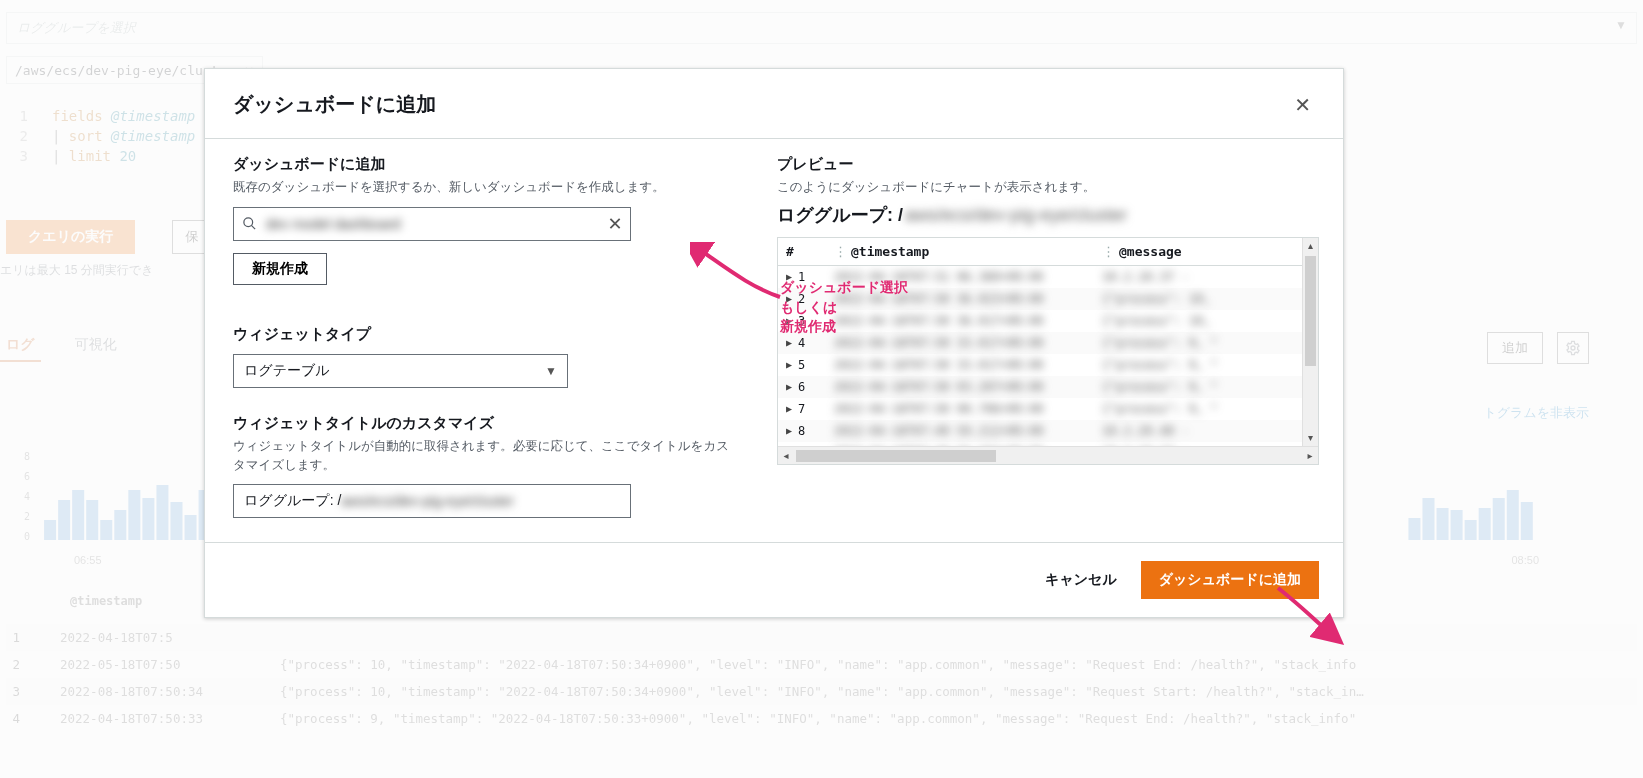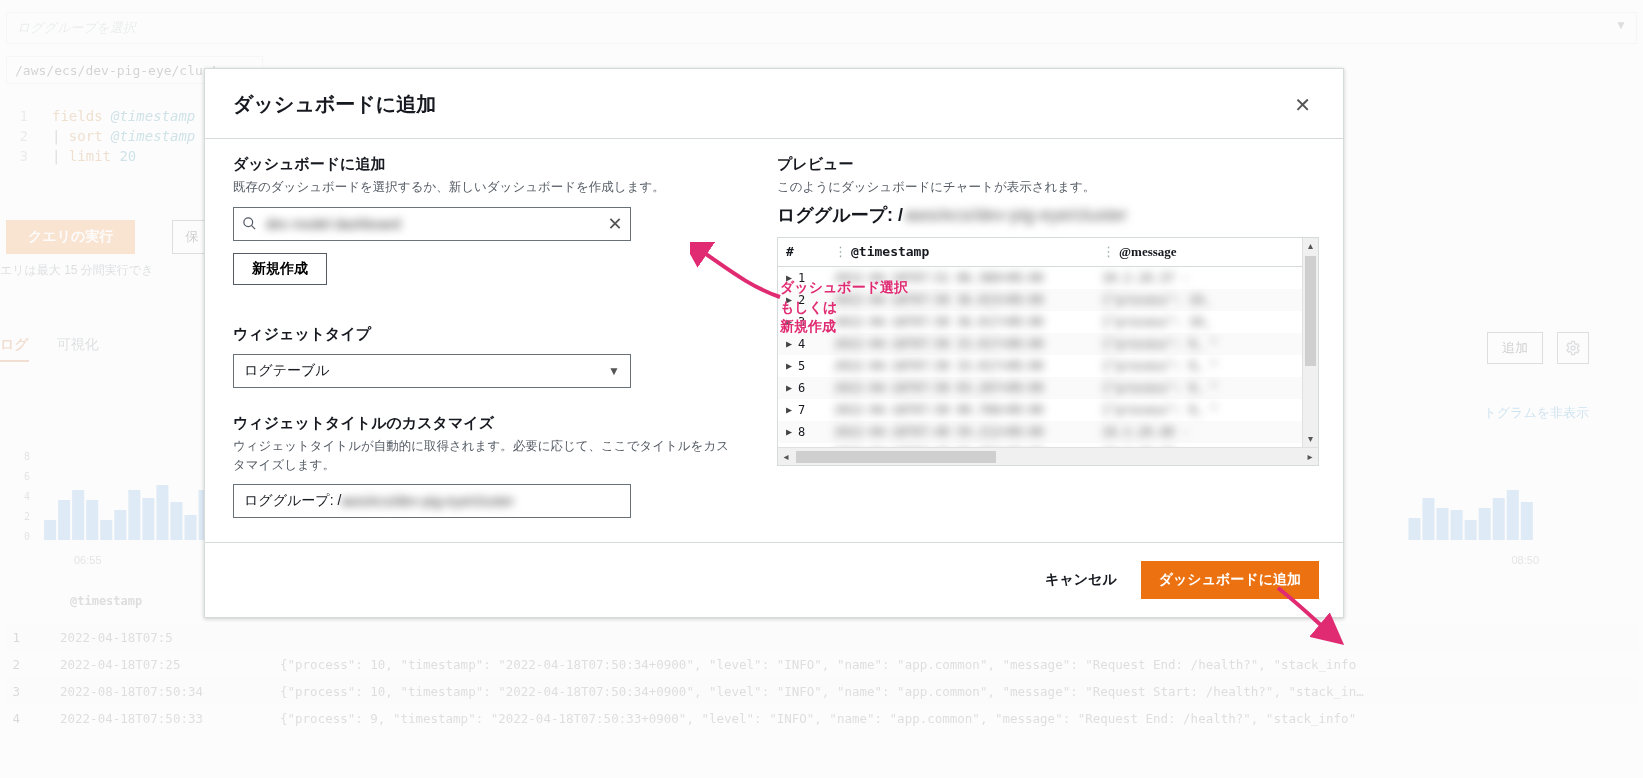--- a/index.html
+++ b/index.html
@@ -36,21 +36,21 @@
   .bg-editor .kw { color:var(--code-kw); }
   .bg-editor .vv { color:var(--code-var); font-style:italic; }
   .bg-editor .nn { color:#006e8a; }
   .bg-editor .pp { color:#555; }
 
   .bg-runbtn { position:absolute; left:6px; top:220px; height:34px; padding:0 22px; background:#ec7211; color:#fff; font-weight:700; border:0; font-size:14px; }
   .bg-savebtn { position:absolute; left:172px; top:220px; height:34px; width:40px; border:1px solid #555; background:#fff; }
   .bg-note { position:absolute; left:0; top:262px; font-size:12px; color:var(--text-sub); }
 
   .bg-tabs { position:absolute; left:0; top:330px; display:flex; gap:28px; font-size:14px; }
-  .bg-tabs .tab { padding:6px 0; color:var(--text-sub); }
+  .bg-tabs .tab { padding:6px 6px; color:var(--text-sub); }
   .bg-tabs .tab.active { color:var(--orange); border-bottom:2px solid var(--orange); font-weight:700; }
 
   .bg-addbtn  { position:absolute; right:100px; top:332px; height:32px; border:1px solid #555; background:#fff; padding:0 14px; font-size:13px; }
   .bg-gearbtn { position:absolute; right:54px;  top:332px; height:32px; width:32px; border:1px solid #555; background:#fff; display:flex; align-items:center; justify-content:center; }
 
   .bg-histlink { position:absolute; right:54px; top:404px; font-size:13px; color:#0073bb; }
 
   .bg-chart { position:absolute; left:24px; right:54px; top:440px; height:110px; }
   .bg-chart svg { width:100%; height:100%; }
 
@@ -78,36 +78,36 @@
   .sec-title { font-size:15px; font-weight:700; margin-top:4px; }
   .sec-help  { font-size:12.5px; color:var(--text-sub); margin-top:4px; line-height:1.5; }
 
   .search-row { display:flex; align-items:center; height:34px; width:398px; border:1px solid var(--text-faint); margin-top:10px; }
   .search-row .mag { width:30px; display:flex; align-items:center; justify-content:center; color:#555; }
   .search-row input { flex:1; border:0; outline:0; font-size:14px; filter:blur(4px); -webkit-filter:blur(4px); color:#444; }
   .search-row .clear { width:30px; background:none; border:0; font-size:18px; color:#555; cursor:pointer; }
 
   .newbtn { margin-top:12px; height:32px; border:1px solid #545b64; background:#fff; font-size:14px; font-weight:700; padding:0 18px; cursor:pointer; }
 
-  .select-row { margin-top:10px; width:398px; height:34px; border:1px solid var(--text-faint); display:flex; align-items:center; justify-content:space-between; padding:0 10px; font-size:14px; cursor:pointer; }
+  .select-row { margin-top:10px; width:335px; height:34px; border:1px solid var(--text-faint); display:flex; align-items:center; justify-content:space-between; padding:0 10px; font-size:14px; cursor:pointer; }
   .select-row .caret { color:#555; font-size:12px; }
 
   .title-input { margin-top:10px; width:398px; height:34px; border:1px solid var(--text-faint); display:flex; align-items:center; padding:0 10px; font-size:14px; }
   .title-input .blurred { filter:blur(4px); -webkit-filter:blur(4px); color:#444; }
 
   
   .prev-headline { font-size:18px; font-weight:700; display:flex; align-items:baseline; gap:2px; margin-top:6px;}
   .prev-headline .blurred { filter:blur(4px); -webkit-filter:blur(4px); color:#666; font-weight:400; }
 
   .prev-table { margin-top:10px; border:1px solid var(--border); position:relative; }
   .prev-thead { display:flex; font-size:13px; font-weight:700; font-family:var(--mono); padding:6px 8px; border-bottom:1px solid var(--border); }
   .prev-thead .c1 { width:48px; }
   .prev-thead .grip { color:#9aa; margin-right:4px; font-weight:400; }
   .prev-thead .c2 { width:268px; }
-  .prev-thead .c3 { flex:1;font-family:Liberation Serif, serif; }
+  .prev-thead .c3 { flex:1; }
 
   .prev-rows { max-height:230px; overflow:hidden; position:relative; }
   .prev-row { display:flex; align-items:center; font-family:var(--mono); font-size:12px; padding:4px 8px; }
   .prev-row:nth-child(even) { background:var(--bg-stripe); }
   .prev-row .c1 { width:48px; display:flex; align-items:center; gap:6px; }
   .prev-row .tri { color:#444; font-size:10px; }
   .prev-row .c2 { width:268px; filter:blur(4px); -webkit-filter:blur(4px); color:#555; white-space:nowrap; overflow:hidden; }
   .prev-row .c3 { flex:1; filter:blur(4px); -webkit-filter:blur(4px); color:#555; white-space:nowrap; overflow:hidden; }
 
   
@@ -214,21 +214,21 @@
   <div class="bg-thead">@timestamp</div>
 
   <div class="bg-rows" id="bg-rows">
       <div class="row">
         <span class="rn">1</span>
         <span class="ts">2022-04-18T07:5</span>
         <span class="msg"></span>
       </div>
       <div class="row">
         <span class="rn">2</span>
-        <span class="ts">2022-04-18T07:25</span>
+        <span class="ts">2022-05-18T07:50</span>
         <span class="msg">{"process": 10, "timestamp": "2022-04-18T07:50:34+0900", "level": "INFO", "name": "app.common", "message": "Request End: /health?", "stack_info</span>
       </div>
       <div class="row">
         <span class="rn">3</span>
         <span class="ts">2022-08-18T07:50:34</span>
         <span class="msg">{"process": 10, "timestamp": "2022-04-18T07:50:34+0900", "level": "INFO", "name": "app.common", "message": "Request Start: /health?", "stack_in…</span>
       </div>
       <div class="row">
         <span class="rn">4</span>
         <span class="ts">2022-04-18T07:50:33</span>

